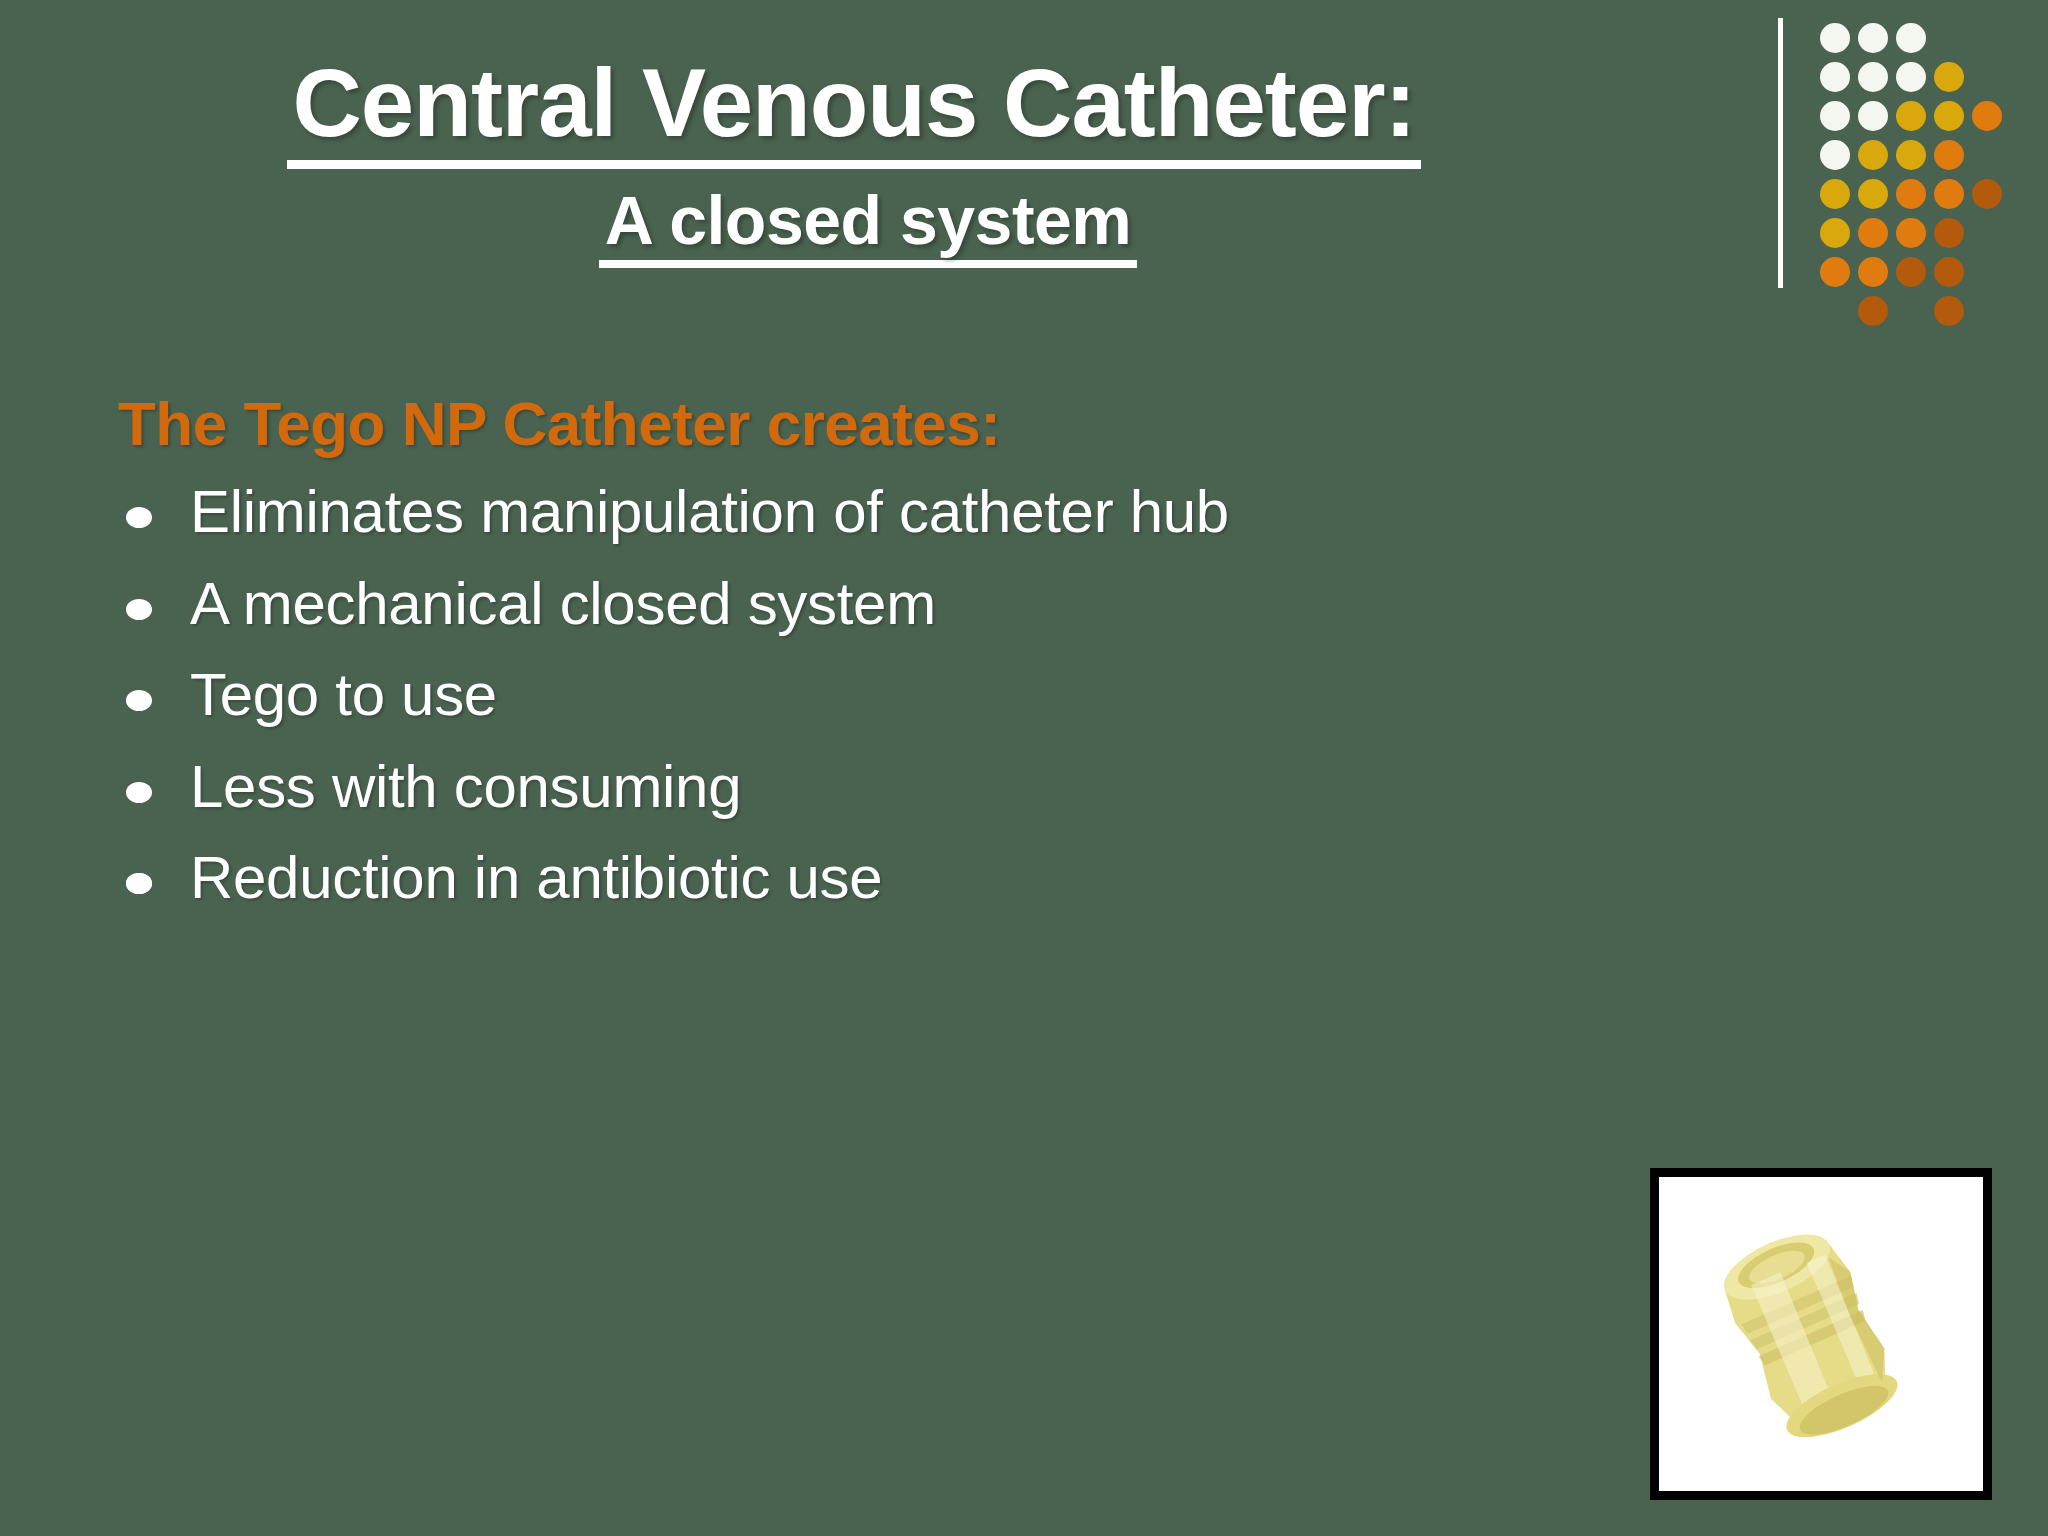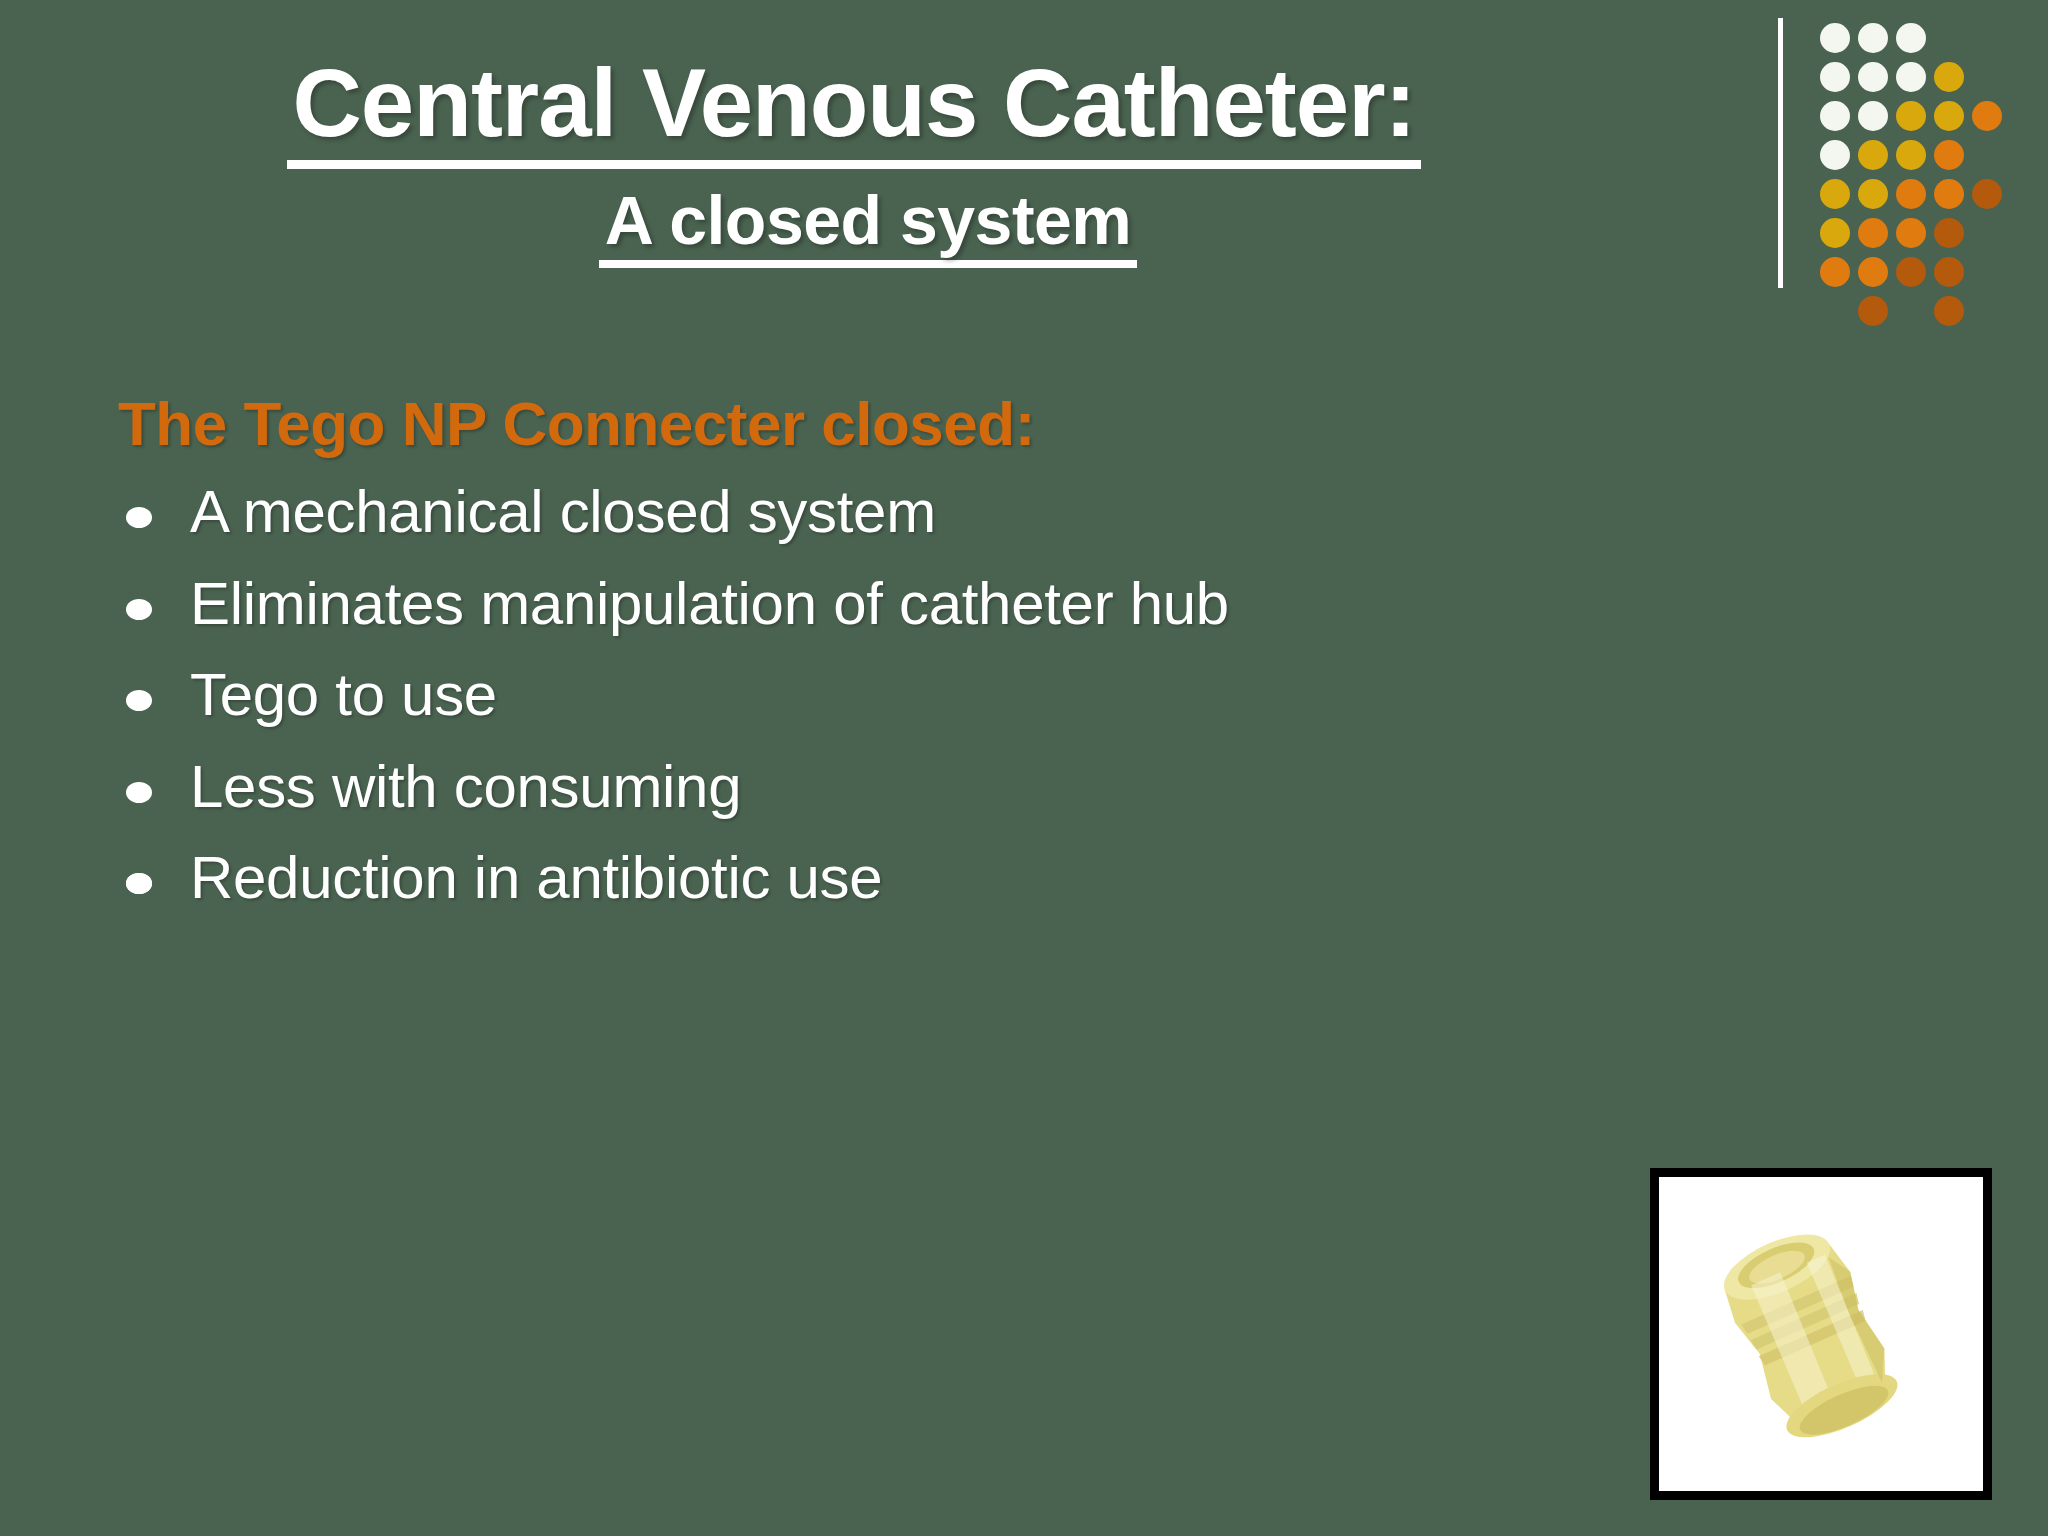--- a/index.html
+++ b/index.html
@@ -196,25 +196,25 @@
         <div class="dot-row"><span class="dot w" style="background: rgb(243, 247, 240);"></span><span class="dot w" style="background: rgb(243, 247, 240);"></span><span class="dot g" style="background: rgb(217, 168, 12);"></span><span class="dot g" style="background: rgb(217, 168, 12);"></span><span class="dot o" style="background: rgb(224, 123, 16);"></span></div>
         <div class="dot-row"><span class="dot w" style="background: rgb(243, 247, 240);"></span><span class="dot g" style="background: rgb(217, 168, 12);"></span><span class="dot g" style="background: rgb(217, 168, 12);"></span><span class="dot o" style="background: rgb(224, 123, 16);"></span></div>
         <div class="dot-row"><span class="dot g" style="background: rgb(217, 168, 12);"></span><span class="dot g" style="background: rgb(217, 168, 12);"></span><span class="dot o" style="background: rgb(224, 123, 16);"></span><span class="dot o" style="background: rgb(224, 123, 16);"></span><span class="dot d" style="background: rgb(179, 90, 12);"></span></div>
         <div class="dot-row"><span class="dot g" style="background: rgb(217, 168, 12);"></span><span class="dot o" style="background: rgb(224, 123, 16);"></span><span class="dot o" style="background: rgb(224, 123, 16);"></span><span class="dot d" style="background: rgb(179, 90, 12);"></span></div>
         <div class="dot-row"><span class="dot o" style="background: rgb(224, 123, 16);"></span><span class="dot o" style="background: rgb(224, 123, 16);"></span><span class="dot d" style="background: rgb(179, 90, 12);"></span><span class="dot d" style="background: rgb(179, 90, 12);"></span></div>
         <div class="dot-row"><span class="dot blank"></span><span class="dot d" style="background: rgb(179, 90, 12);"></span><span class="dot blank"></span><span class="dot d" style="background: rgb(179, 90, 12);"></span></div>
       </div>
   </div>
 
   <div id="body-block">
-    <div id="lead-in" style="color: rgb(210, 105, 12);">The Tego NP Connecter closed:</div>
+    <div id="lead-in" style="color: rgb(210, 105, 12);">The Tego NP Catheter creates:</div>
 
     <ul id="bullet-list">
+        <li class="bullet-item"><span class="bullet-marker"></span><span class="bullet-text">Eliminates manipulation of catheter hub</span></li>
         <li class="bullet-item"><span class="bullet-marker"></span><span class="bullet-text">A mechanical closed system</span></li>
-        <li class="bullet-item"><span class="bullet-marker"></span><span class="bullet-text">Eliminates manipulation of catheter hub</span></li>
         <li class="bullet-item"><span class="bullet-marker"></span><span class="bullet-text">Tego to use</span></li>
         <li class="bullet-item"><span class="bullet-marker"></span><span class="bullet-text">Less with consuming</span></li>
         <li class="bullet-item wrap"><span class="bullet-marker"></span></li>
         <li class="bullet-item"><span class="bullet-marker"></span><span class="bullet-text">Reduction in antibiotic use</span></li>
       </ul>
   </div>
 
   <div id="product-photo" style="border-color: rgb(0, 0, 0); background: rgb(255, 255, 255);">
     <svg id="photo-canvas" viewBox="0 0 324 314" preserveAspectRatio="none">
       <rect x="0" y="0" width="324" height="314" fill="#ffffff"></rect>

